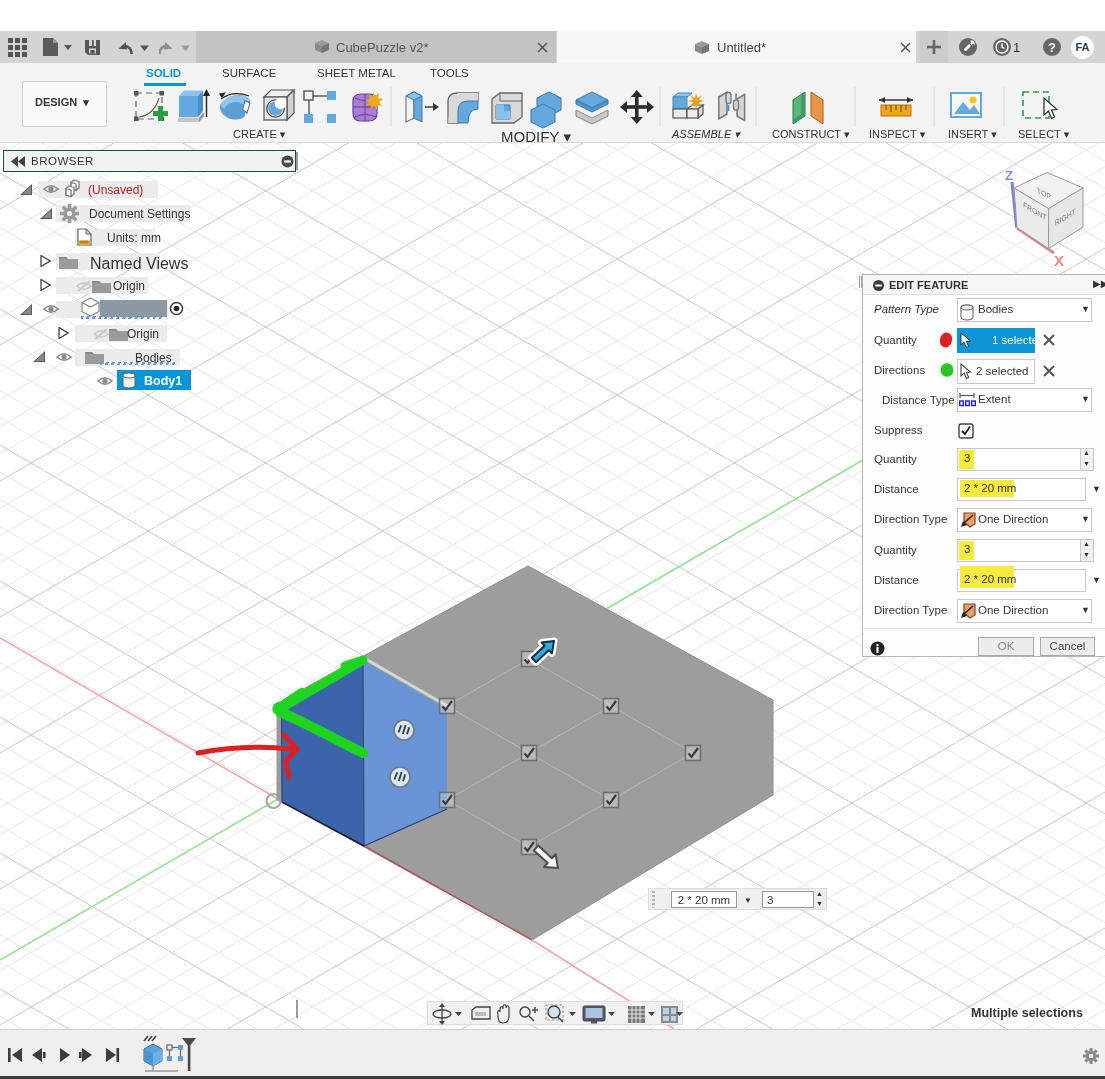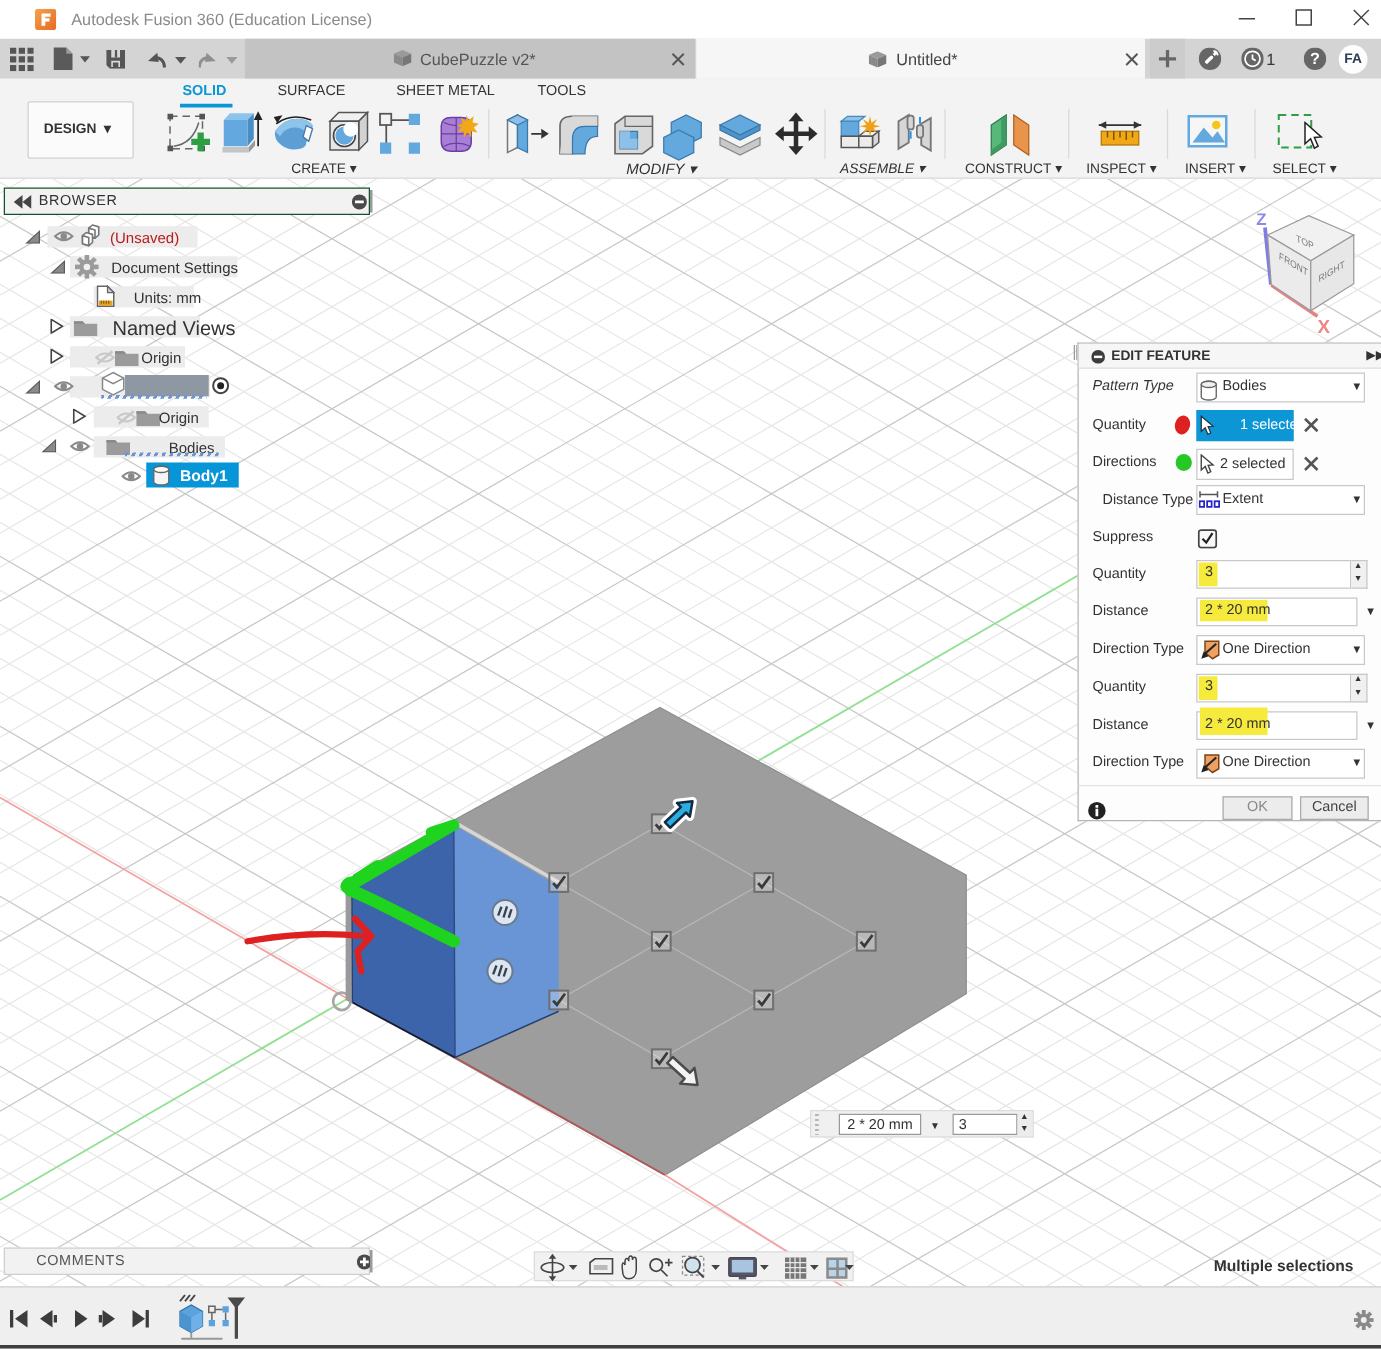--- a/index.html
+++ b/index.html
@@ -207,41 +207,20 @@
 <text x="1005" y="37" font-size="13.5" font-weight="bold" fill="#8a8aec" font-family="Liberation Sans,sans-serif">Z</text>
 <text x="1054" y="123" font-size="15" font-weight="bold" fill="#ef8585" font-family="Liberation Sans,sans-serif">X</text>
 <polygon points="1014.0,45.0 1047.0,29.5 1083.0,45.0 1048.6,65.6" fill="#f1f1f1" stroke="#9a9a9a" stroke-width="1"></polygon>
 <polygon points="1014.0,45.0 1048.6,65.6 1048.6,105.6 1017.0,84.6" fill="#ebebeb" stroke="#9a9a9a" stroke-width="1"></polygon>
 <polygon points="1048.6,65.6 1083.0,45.0 1083.0,84.0 1048.6,105.6" fill="#e7e7e7" stroke="#9a9a9a" stroke-width="1"></polygon>
 <text transform="translate(1023,64) matrix(0.84,0.5,-0.06,0.96,0,0)" font-size="8" fill="#7a7a7a" font-family="Liberation Sans,sans-serif">FRONT</text>
 <text transform="translate(1055,83) matrix(0.84,-0.5,0.06,0.96,0,0)" font-size="8" fill="#7a7a7a" font-family="Liberation Sans,sans-serif">RIGHT</text>
 <text transform="translate(1037,50) matrix(0.82,0.38,0.06,0.92,0,0)" font-size="8.5" fill="#7a7a7a" font-family="Liberation Sans,sans-serif">TOP</text>
 </svg>
 
-<div class="abs" style="left:0;top:0;width:1105px;height:31px;background:#ffffff;">
- <svg class="abs" style="left:28px;top:7px" width="17" height="17" viewBox="0 0 17 17">
-   <defs>
-          <linearGradient id="flg" x1="0" y1="0" x2="1" y2="1">
-            <stop offset="0" stop-color="#f5a14b"></stop>
-            <stop offset="1" stop-color="#e66b22"></stop>
-          </linearGradient>
-        </defs>
-   <rect x="0" y="0" width="17" height="17" rx="2.5" fill="url(#flg)"></rect>
-   <path d="M5.2 13.5 V3.8 H12.5 V6.3 H8.2 V7.6 H11.6 V10.1 H8.2 V13.5 Z" fill="#fff"></path>
- </svg>
- <div class="abs" style="left:57px;top:8px;font-size:13px;color:#8a8a8a;">Autodesk Fusion 360 (Education License)</div>
- <svg class="abs" style="left:986px;top:4px" width="112" height="22" viewBox="0 0 112 22">
-   <g stroke="#444" stroke-width="1.2" fill="none">
-     <line x1="5" y1="11" x2="18" y2="11"></line>
-     <rect x="51" y="4" width="12" height="12"></rect>
-     <line x1="97" y1="4" x2="109" y2="16"></line>
-          <line x1="109" y1="4" x2="97" y2="16"></line>
-   </g>
- </svg>
-</div>
 
 <div class="abs" style="left:0;top:31px;width:1105px;height:32px;background:#d4d4d4;">
  <svg class="abs" style="left:8px;top:7px" width="19" height="19" viewBox="0 0 19 19">
         <g fill="#555">
   <rect x="0" y="0" width="5" height="5"></rect>
           <rect x="7" y="0" width="5" height="5"></rect>
           <rect x="14" y="0" width="5" height="5"></rect>
   <rect x="0" y="7" width="5" height="5"></rect>
           <rect x="7" y="7" width="5" height="5"></rect>
           <rect x="14" y="7" width="5" height="5"></rect>
@@ -486,21 +465,21 @@
  <rect x="2" y="2" width="28" height="22" fill="#f6f6f6"></rect>
  <path d="M4 22 L13 10 L20 18 L24 13 L30 22 Z" fill="#64a9de"></path>
  <circle cx="23" cy="8" r="3.4" fill="#f5c518"></circle>
 </g>
 
 <g transform="translate(1022,4)">
  <rect x="1" y="1" width="26" height="26" fill="none" stroke="#2e9e44" stroke-width="1.6" stroke-dasharray="6 4"></rect>
 </g>
 </svg>
  <div class="abs" style="left:233px;top:65px;font-size:11px;color:#333;">CREATE&nbsp;▾</div>
- <div class="abs" style="left:501px;top:65px;font-size:12px;color:#333;font-style:italic;">MODIFY&nbsp;▾</div>
+ <div class="abs" style="left:501px;top:65px;font-size:15px;color:#333;">MODIFY&nbsp;▾</div>
  <div class="abs" style="left:672px;top:65px;font-size:11px;color:#333;font-style:italic;">ASSEMBLE&nbsp;▾</div>
  <div class="abs" style="left:772px;top:65px;font-size:11px;color:#333;">CONSTRUCT&nbsp;▾</div>
  <div class="abs" style="left:869px;top:65px;font-size:11px;color:#333;">INSPECT&nbsp;▾</div>
  <div class="abs" style="left:948px;top:65px;font-size:11px;color:#333;">INSERT&nbsp;▾</div>
  <div class="abs" style="left:1018px;top:65px;font-size:11px;color:#333;">SELECT&nbsp;▾</div>
 </div>
 <svg class="abs" style="left:1043px;top:97px" width="16" height="24" viewBox="0 0 16 24">
  <path d="M1 1 L1 18 L5.5 14 L8.5 21.5 L11.5 20 L8.5 13 L14 12.5 Z" fill="#fff" stroke="#222" stroke-width="1.2"></path>
 </svg>
 
@@ -771,28 +750,20 @@
 <div class="abs" style="left:648px;top:888px;width:179px;height:22px;background:#f0f0f0;border:1px solid #dcdcdc;">
  <div class="abs" style="left:3px;top:2px;width:3px;height:17px;background:repeating-linear-gradient(180deg,#b5b5b5 0 2px,rgba(0,0,0,0) 2px 4px);"></div>
  <div class="abs" style="left:22px;top:2px;width:66px;height:17px;background:#fff;border:1px solid #999;text-align:center;font-size:11.5px;color:#333;line-height:16px;">2 * 20 mm</div>
  <div class="abs" style="left:95px;top:7px;font-size:8px;color:#333;">▼</div>
  <div class="abs" style="left:113px;top:2px;width:52px;height:17px;background:#fff;border:1px solid #999;font-size:11.5px;color:#333;line-height:16px;padding-left:4px;">3</div>
  <div class="abs" style="left:165px;top:1px;width:12px;height:19px;background:#ececec;"></div>
  <div class="abs" style="left:167px;top:1px;font-size:7px;color:#333;">▲</div>
  <div class="abs" style="left:167px;top:11px;font-size:7px;color:#333;">▼</div>
 </div>
 
-<div class="abs" style="left:3px;top:998px;width:293px;height:22px;background:#f2f2f2;border:1px solid #cfcfcf;">
-  <div class="abs" style="left:25px;top:4px;font-size:11.5px;color:#555;letter-spacing:0.5px;">COMMENTS</div>
-  <svg class="abs" style="left:281px;top:4px" width="13" height="13" viewBox="0 0 13 13">
-   <circle cx="6.5" cy="6.5" r="6" fill="#4a4a4a"></circle>
-        <rect x="3" y="5.4" width="7" height="2.2" fill="#fff"></rect>
-        <rect x="5.4" y="3" width="2.2" height="7" fill="#fff"></rect>
-      </svg>
-</div>
 <div class="abs" style="left:296px;top:1000px;width:2px;height:18px;background:#9a9a9a;"></div>
 
 <div class="abs" style="left:427px;top:1001px;width:256px;height:24px;background:#f1f1f1;border:1px solid #dcdcdc;">
 <svg class="abs" style="left:0px;top:0px" width="256" height="24" viewBox="0 0 256 24">
  <g stroke="#444" stroke-width="1.3" fill="none">
   <ellipse cx="14" cy="12" rx="9" ry="4"></ellipse>
   <line x1="14" y1="3" x2="14" y2="21"></line>
  </g>
  <path d="M14 1 l-3 4 h6 z M14 23 l-3 -4 h6 z" fill="#444"></path>
  <path d="M27 10 h7 l-3.5 4 z" fill="#444"></path>

